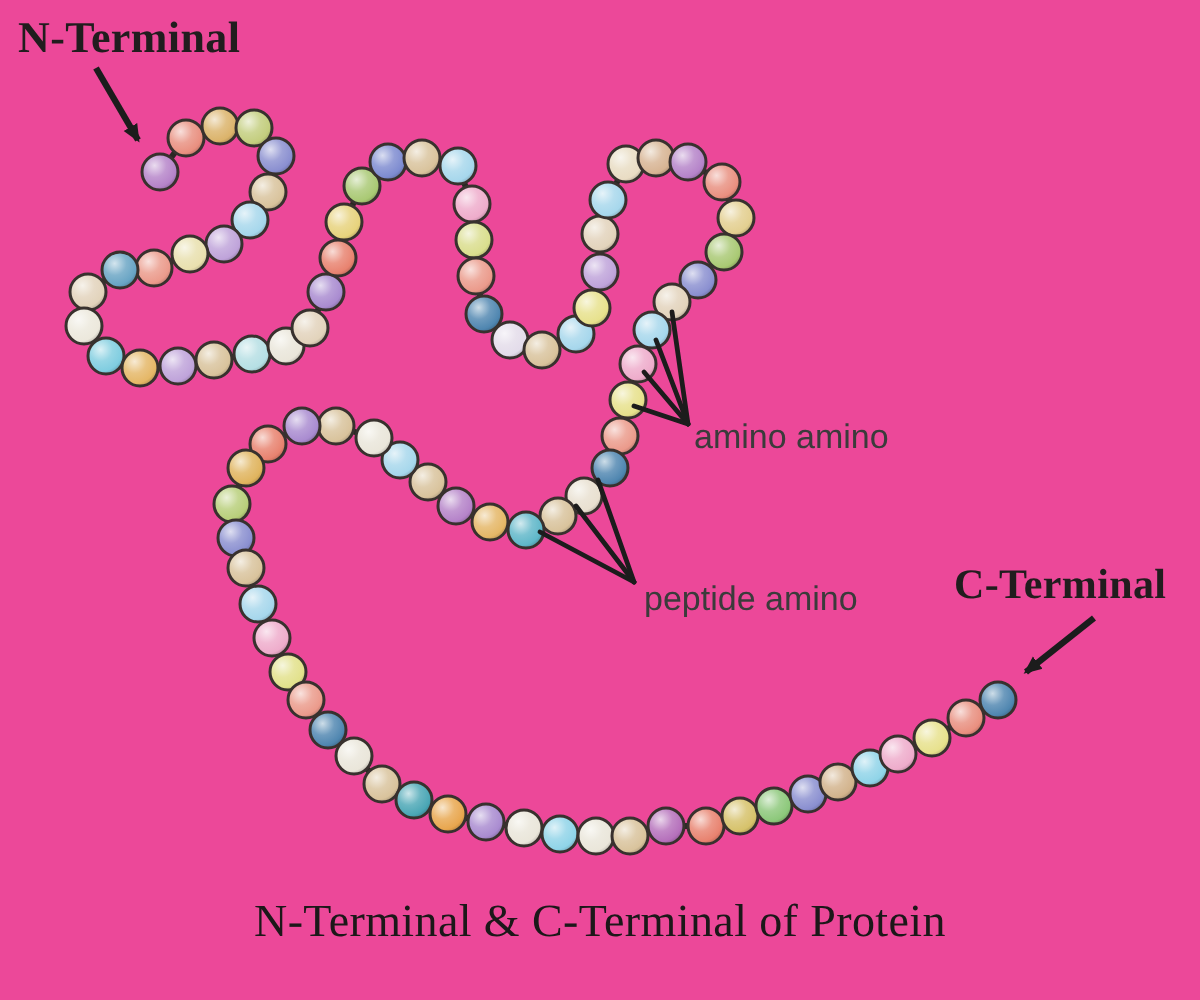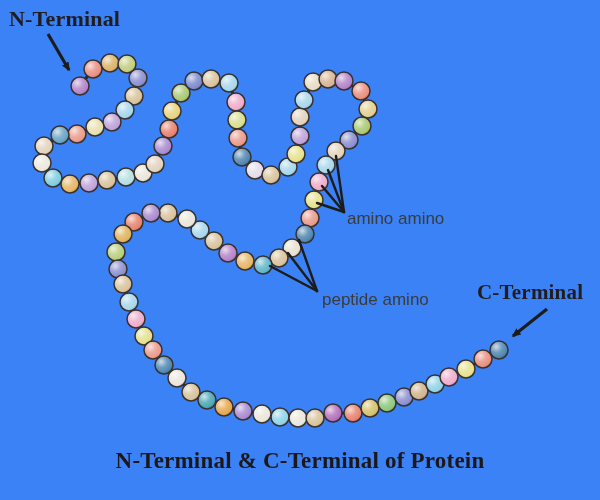--- a/index.html
+++ b/index.html
@@ -1,35 +1,35 @@
 <!DOCTYPE html>
 <html><head>
 <meta charset="utf-8">
 <style>
   html,body{margin:0;padding:0;background:#ffffff;}
   #canvas{
-    position:relative;width:600px;height:500px;background:#3b82f6;overflow:hidden;
+    position:relative;width:600px;height:500px;background:#ec4899;overflow:hidden;
     font-family:"Liberation Sans",sans-serif;
   }
   #chain-svg{position:absolute;left:0;top:0;width:600px;height:500px;}
   .serif-label{
     position:absolute;font-family:"Liberation Serif","DejaVu Serif",serif;
     font-weight:bold;color:#211d1e;font-size:22px;letter-spacing:0.2px;white-space:nowrap;
   }
   #n-terminal-label{left:9px;top:6px;}
   #c-terminal-label{left:477px;top:280px;font-size:21px;}
   .sans-label{
     position:absolute;font-family:"Liberation Sans",sans-serif;
     color:#3b3b3b;font-size:17px;white-space:nowrap;
   }
   #amino-acids-label{left:347px;top:209px;}
   #peptide-bonds-label{left:322px;top:290px;}
   #diagram-title{
     position:absolute;left:0;top:448px;width:600px;text-align:center;
-    font-family:"Liberation Serif","DejaVu Serif",serif;font-weight:bold;
+    font-family:"Liberation Serif","DejaVu Serif",serif;font-weight:normal;
     font-size:23px;color:#1c1819;letter-spacing:0.2px;
   }
 </style>
 </head>
 <body>
 
 <div id="canvas">
   <svg id="chain-svg" viewBox="0 0 600 500" xmlns="http://www.w3.org/2000/svg">
       <defs>
         <marker id="arrow-head" markerWidth="10" markerHeight="9" refX="7.5" refY="4.5" orient="auto" markerUnits="userSpaceOnUse">

